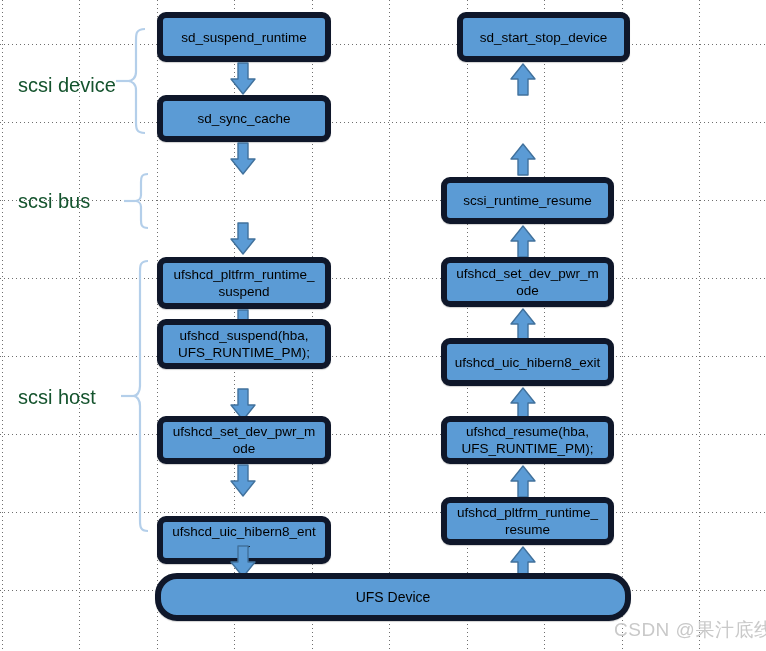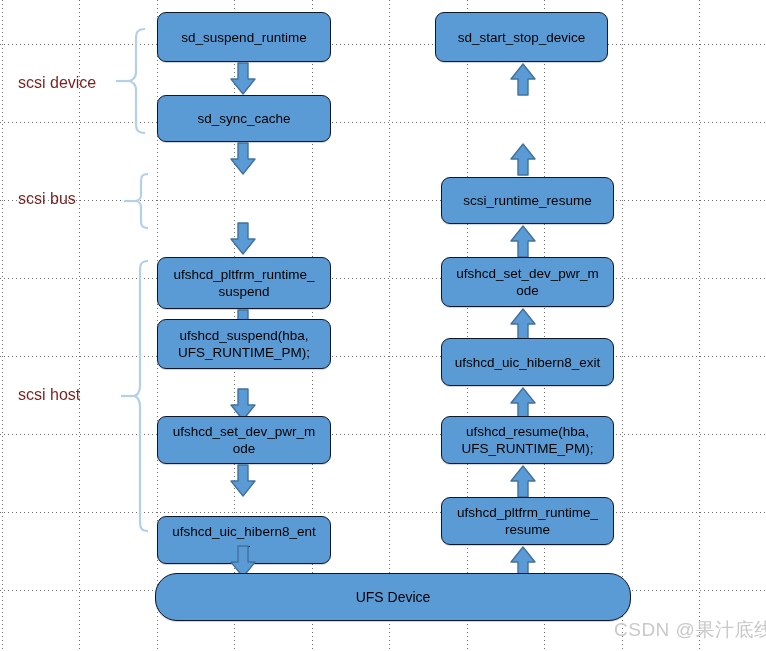--- a/index.html
+++ b/index.html
@@ -40,21 +40,21 @@
     width: 766px;
     background-image: repeating-linear-gradient(to right,
       #6f6f6f 0px, #6f6f6f 1px,
       rgba(255,255,255,0) 1px, rgba(255,255,255,0) 4px);
   }
 
   .node {
     position: absolute;
     box-sizing: border-box;
     background: #5b9bd5;
-    border: 1px solid #0f172a;
+    border: 6px solid #0f172a;
     border-radius: 9px;
     color: #000000;
     font-size: 13.5px;
     line-height: 17px;
     display: flex;
     align-items: center;
     justify-content: center;
     text-align: center;
     padding: 2px 6px;
     white-space: pre-line;
@@ -70,22 +70,22 @@
     width: 28px;
     height: 34px;
   }
 
   .brace {
     position: absolute;
   }
 
   .side-label {
     position: absolute;
-    font-size: 16px;
-    color: #7f1d1d;
+    font-size: 20px;
+    color: #14532d;
     white-space: nowrap;
   }
 
   .watermark {
     position: absolute;
     color: #c9c9c9;
     font-size: 19px;
     white-space: nowrap;
     letter-spacing: 0.5px;
   }
@@ -174,21 +174,21 @@
     <path d="M9 1 L19 1 L19 17 L26 17 L14 32 L2 17 L9 17 Z" fill="#5b9bd5" stroke="#41719c" stroke-width="1.4" stroke-linejoin="round"></path>
   </svg>
 
   <div class="node" style="left:157px; top:516px; width:174px; height:48px">ufshcd_uic_hibern8_ent
 er</div>
 
   <svg class="arrow" style="left:229px; top:545px" viewBox="0 0 28 34">
     <path d="M9 1 L19 1 L19 17 L26 17 L14 32 L2 17 L9 17 Z" fill="#5b9bd5" stroke="#41719c" stroke-width="1.4" stroke-linejoin="round"></path>
   </svg>
 
-  <div class="node" style="left:435px; top:12px; width:173px; height:50px">sd_start_stop_device</div>
+  <div class="node" style="left:457px; top:12px; width:173px; height:50px">sd_start_stop_device</div>
 
   <svg class="arrow" style="left:509px; top:62px" viewBox="0 0 28 34">
     <path d="M14 2 L26 17 L19 17 L19 33 L9 33 L9 17 L2 17 Z" fill="#5b9bd5" stroke="#41719c" stroke-width="1.4" stroke-linejoin="round"></path>
   </svg>
 
 
   <svg class="arrow" style="left:509px; top:142px" viewBox="0 0 28 34">
     <path d="M14 2 L26 17 L19 17 L19 33 L9 33 L9 17 L2 17 Z" fill="#5b9bd5" stroke="#41719c" stroke-width="1.4" stroke-linejoin="round"></path>
   </svg>
 

